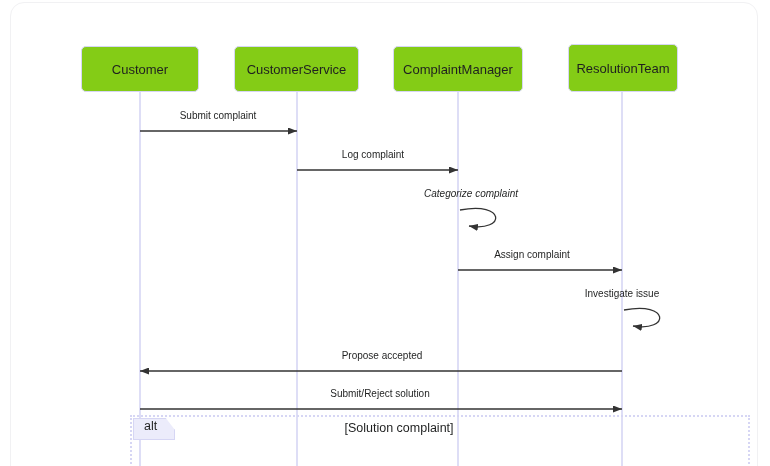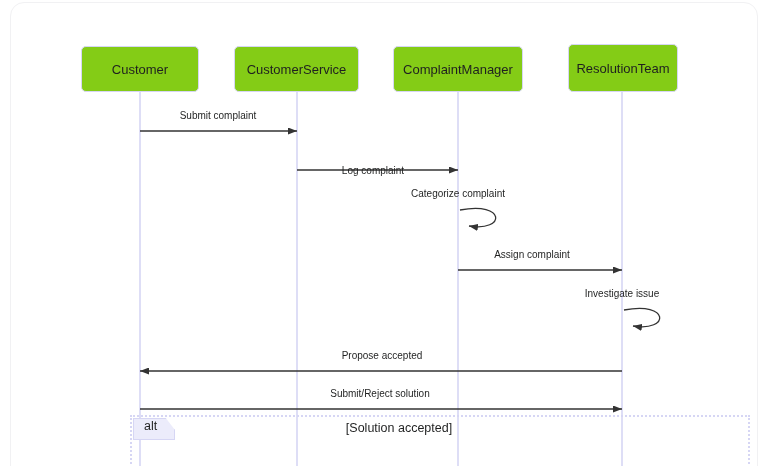--- a/index.html
+++ b/index.html
@@ -132,29 +132,29 @@
       <div class="participant-box" style="left: 393px; top: 46px; width: 130px; height: 46px;">
         <span>ComplaintManager</span>
       </div>
       <div class="participant-box" style="left: 568px; top: 44px; width: 110px; height: 48px; align-items: center;">
         <span>ResolutionTeam</span>
       </div>
     </div>
 
   <div id="labels">
       <div class="msg-label" style="left: 218px; top: 110px;">Submit complaint</div>
-      <div class="msg-label" style="left: 373px; top: 149px; margin-top: 16px;">Log complaint</div>
-      <div class="msg-label" style="left: 458px; top: 188px;">Categorize complaint</div>
+      <div class="msg-label" style="left: 373px; top: 149px;">Log complaint</div>
+      <div class="msg-label" style="left: 471px; top: 188px; font-style: italic;">Categorize complaint</div>
       <div class="msg-label" style="left: 532px; top: 249px; text-align: right;">Assign complaint</div>
       <div class="msg-label" style="left: 622px; top: 288px;">Investigate issue</div>
       <div class="msg-label" style="left: 382px; top: 350px;">Propose accepted</div>
       <div class="msg-label" style="left: 380px; top: 388px;">Submit/Reject solution</div>
     </div>
 
   <div id="fragments">
       <div class="alt-frame" style="left: 130px; top: 415px; width: 620px; height: 60px;"></div>
       <div class="alt-tab" style="left: 133px; top: 418px; width: 42px; height: 22px;">
         <span>alt</span>
       </div>
-      <div class="alt-cond" style="left: 399px; top: 421px;">[Solution accepted]</div>
+      <div class="alt-cond" style="left: 399px; top: 421px;">[Solution complaint]</div>
     </div>
 
 </div>
 
 </body></html>

